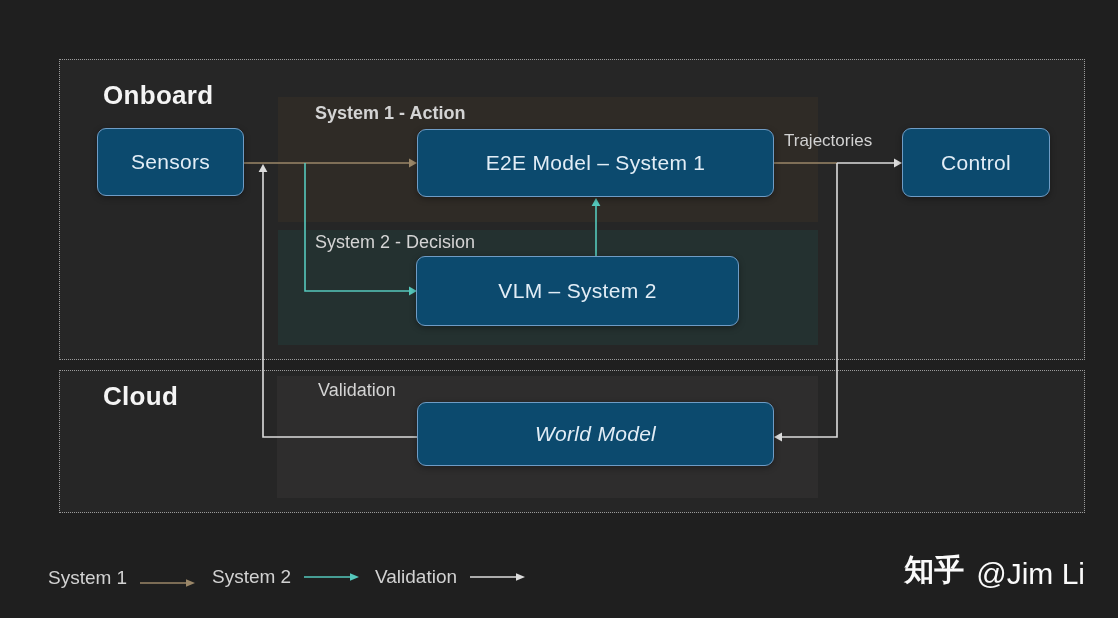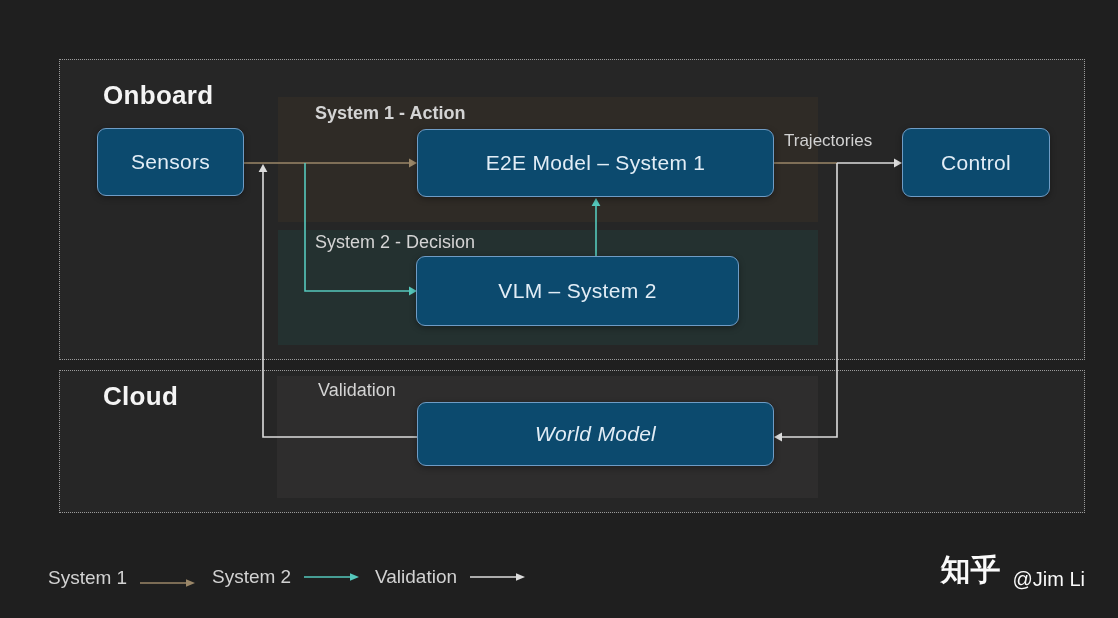--- a/index.html
+++ b/index.html
@@ -74,21 +74,21 @@
   #legend-item-validation{left:375px;}
   .legend-arrow{margin-left:12px;display:block;}
 
   
   #watermark{
     position:absolute;right:33px;top:550px;
     display:flex;align-items:flex-end;
     color:#fafafa;
   }
   #watermark-brand{font-size:30px;font-weight:bold;}
-  #watermark-author{font-size:20px;font-weight:400;margin-left:12px;}
+  #watermark-author{font-size:30px;font-weight:400;margin-left:12px;}
 </style>
 </head>
 <body>
 
 <div class="section-panel" id="onboard-panel"></div>
 <div class="section-panel" id="cloud-panel"></div>
 
 <div class="region" id="region-system1"></div>
 <div class="region" id="region-system2"></div>
 <div class="region" id="region-validation"></div>

